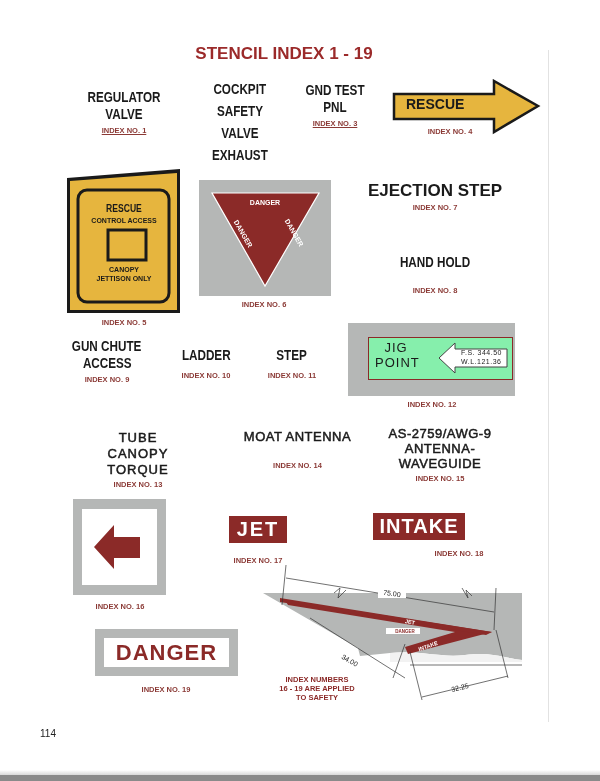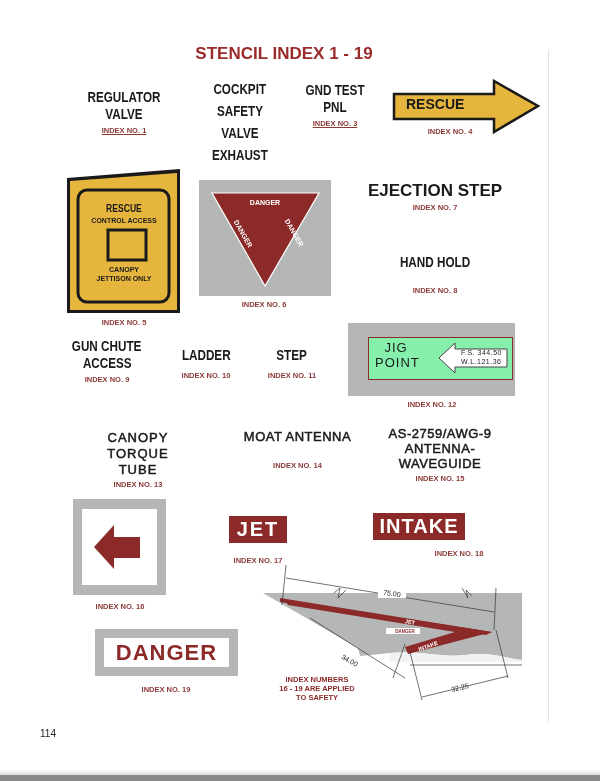--- a/index.html
+++ b/index.html
@@ -119,22 +119,22 @@
     <div class="abs" style="left:92px; top:10px; font-size:7px; line-height:9px; color:#222; letter-spacing:0.5px;">
       <div>F.S. 344.50</div>
       <div>W.L.121.36</div>
     </div>
   </div>
 </div>
 <div class="abs idx" style="left:402px; top:400px; width:60px;">INDEX NO. 12</div>
 
 <div class="abs" style="left:78px; top:430px; width:120px;">
   <div class="stencil" style="font-size:13px; line-height:16px; font-weight:normal; letter-spacing:1px; -webkit-text-stroke:0.5px #1a1a1a;">
+    <div>TUBE</div>
     <div>CANOPY TORQUE</div>
-    <div>TUBE</div>
   </div>
   <div class="idx" style="margin-top:2px;">INDEX NO. 13</div>
 </div>
 
 <div class="abs" style="left:240px; top:430px; width:115px;">
   <div class="stencil" style="font-size:13px; font-weight:normal; letter-spacing:0.5px; -webkit-text-stroke:0.5px #1a1a1a;">MOAT ANTENNA</div>
   <div class="idx" style="margin-top:16px;">INDEX NO. 14</div>
 </div>
 
 <div class="abs" style="left:370px; top:426px; width:140px;">

